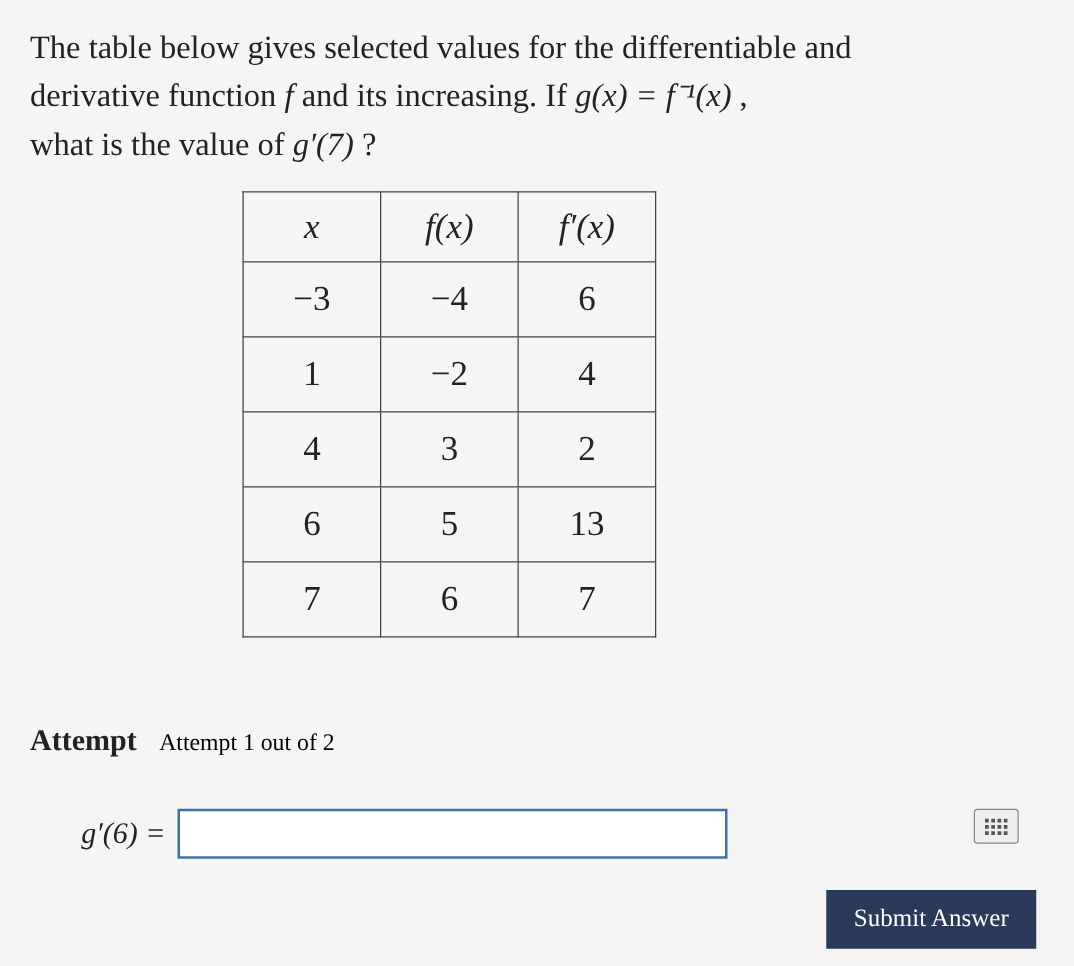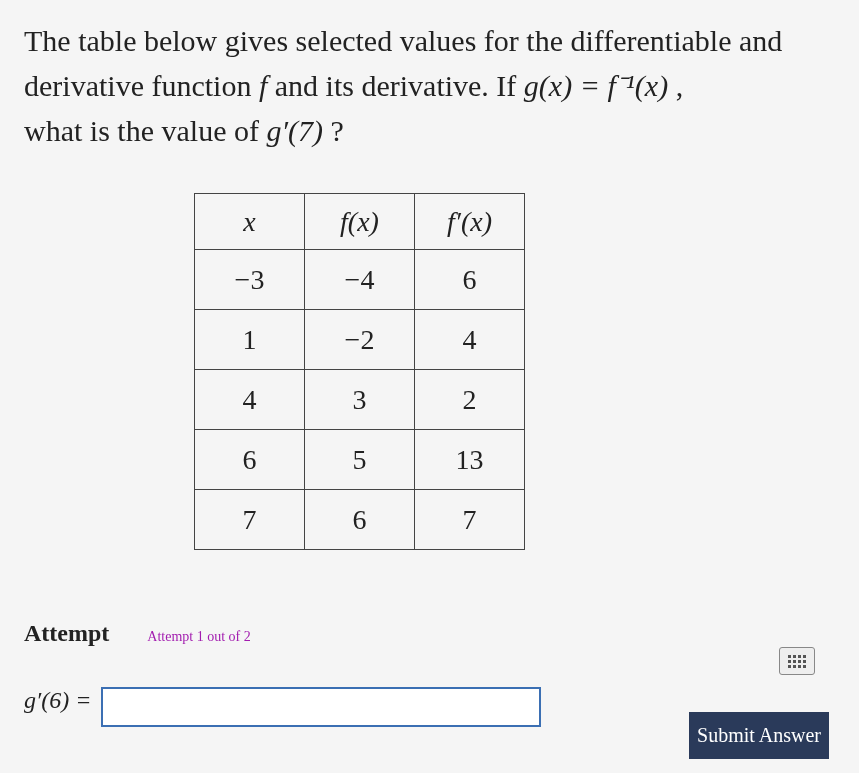--- a/index.html
+++ b/index.html
@@ -6,23 +6,23 @@
     body {
       width: 859px;
       height: 773px;
       background: #f5f5f5;
       font-family: Georgia, 'Times New Roman', serif;
       color: #222;
       padding: 18px 24px;
       position: relative;
     }
     .question {
-      font-size: 30px;
+      font-size: 26px;
       line-height: 1.5;
-      margin-bottom: 40px;
+      margin-bottom: 18px;
     }
     .question .math-i { font-style: italic; font-family: 'Times New Roman', serif; }
     .table-wrap {
       display: flex;
       justify-content: flex-start;
       padding-left: 170px;
       margin-bottom: 70px;
     }
     table.data {
       border-collapse: collapse;
@@ -37,44 +37,45 @@
     }
     table.data th {
       font-weight: normal;
       font-style: italic;
       height: 56px;
     }
     .answer-label {
       font-size: 24px;
     }
     .answer-label .bold { font-weight: bold; }
-    .answer-label .attempt { color: #a21caf; font-size: 14px; margin-left: 20px; }
+    .answer-label .attempt { color: #000000; font-size: 19px; }
     .answer-row {
       display: flex;
-      align-items: flex-start;
+      align-items: center;
       margin-top: 40px;
       gap: 10px;
+      margin-left: 41px;
     }
     .prefix { font-size: 24px; font-family: 'Times New Roman', serif; font-style: italic; }
     .answer-input {
       height: 40px;
       width: 440px;
       border: 2px solid #3b6fb3;
       background: #fff;
       font-size: 20px;
       padding: 4px 6px;
     }
     .submit-btn {
       position: absolute;
       right: 30px;
       bottom: 14px;
       background: #2a3a5a;
       color: #fff;
       border: none;
-      padding: 12px 8px;
+      padding: 12px 22px;
       font-size: 20px;
       font-family: Georgia, serif;
       cursor: pointer;
     }
     .keypad-icon {
       position: absolute;
       right: 44px;
       bottom: 98px;
       width: 36px;
       height: 28px;
@@ -96,21 +97,21 @@
       width: 3px; height: 3px; background: #555;
     }
   </style>
 </head>
 <body>
 
 <div class="question">
   <span>The table below gives selected values for the differentiable and</span><br>
   <span>derivative function </span>
   <span class="math-i">f</span>
-  <span> and its derivative. If </span>
+  <span> and its increasing. If </span>
   <span class="math-i">g(x) = f⁻¹(x)</span>
   <span>,</span><br>
   <span>what is the value of </span>
   <span class="math-i">g′(7)</span>
   <span>?</span>
 </div>
 
 <div class="table-wrap">
   <table class="data">
     <thead>

